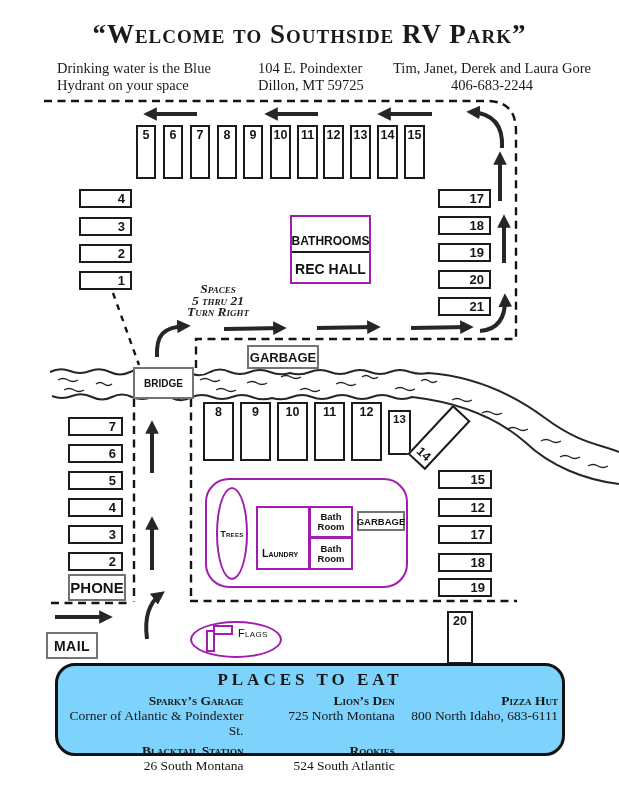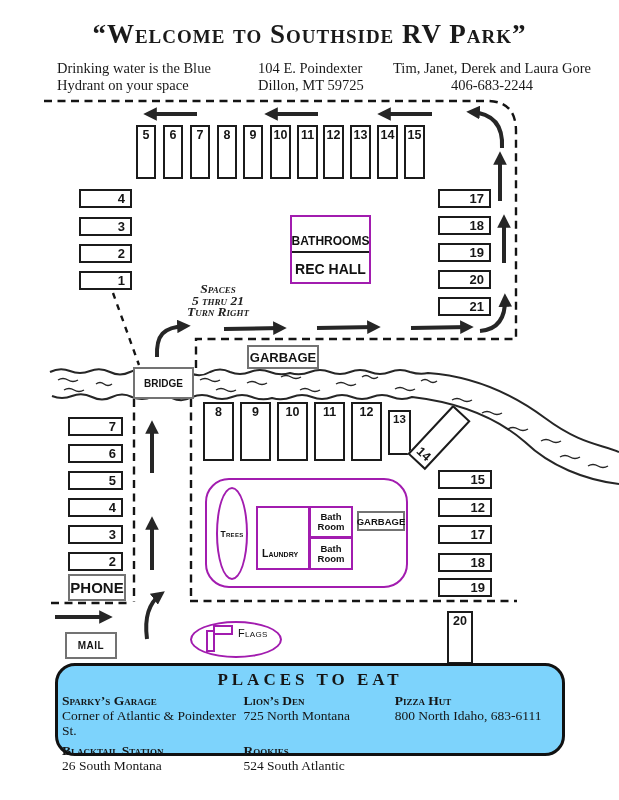--- a/index.html
+++ b/index.html
@@ -21,21 +21,21 @@
   .note{position:absolute;z-index:2;text-align:center;font-style:italic;font-weight:bold;
         font-variant:small-caps;font-size:13.5px;line-height:11.5px;color:#222;
         font-family:"Liberation Serif",serif;}
   .smallcaps{font-variant:small-caps;}
   .bld{position:absolute;z-index:2;box-sizing:border-box;border:2px solid #a21caf;background:#fff;}
   .eat{position:absolute;left:55px;top:663px;width:510px;height:93px;z-index:2;background:#7dd3fc;
        border:3px solid #111;border-radius:20px;box-sizing:border-box;padding-top:4px;}
   .eat .t{text-align:center;font-family:"Liberation Serif",serif;font-weight:bold;
           font-size:17px;letter-spacing:4px;color:#151515;}
   .eat .grid{display:grid;grid-template-columns:1.2fr 1fr 1.08fr;row-gap:5px;margin-top:3px;padding:0 4px;}
-  .eat .cell{text-align:left;font-family:"Liberation Serif",serif;line-height:15px;color:#151515;}
+  .eat .cell{text-align:right;font-family:"Liberation Serif",serif;line-height:15px;color:#151515;}
   .eat .nm{display:block;font-weight:bold;font-variant:small-caps;font-size:13.5px;}
   .eat .ad{display:block;font-size:13.5px;}
 </style>
 </head>
 <body>
 
 <div id="page">
 
   <div class="title serif">“Welcome to Southside RV Park”</div>
   <div class="hdr serif" style="left:57px;top:60px;">
@@ -180,21 +180,21 @@
     <span>Bath</span>
     <span>Room</span>
   </div>
   <div class="bld" style="left:309px;top:537px;width:44px;height:33px;display:flex;flex-direction:column;align-items:center;justify-content:center;font-weight:bold;font-size:9.5px;line-height:10px;">
     <span>Bath</span>
     <span>Room</span>
   </div>
   <div class="lbl" style="left:357px;top:511px;width:48px;height:20px;border-width:2.5px;font-size:9.5px;">GARBAGE</div>
 
   <div class="lbl" style="left:68px;top:574px;width:58px;height:27px;border-width:2.5px;font-size:15px;">PHONE</div>
-  <div class="lbl" style="left:65px;top:632px;width:52px;height:27px;border-width:2.5px;font-size:10px;letter-spacing:0.5px;">MAIL</div>
+  <div class="lbl" style="left:46px;top:632px;width:52px;height:27px;border-width:2.5px;font-size:14px;letter-spacing:0.5px;">MAIL</div>
 
   <div class="bld" style="left:190px;top:621px;width:92px;height:37px;border-radius:50%;"></div>
   <div class="bld" style="left:206px;top:630px;width:9px;height:22px;z-index:3;"></div>
   <div class="bld" style="left:213px;top:625px;width:20px;height:10px;z-index:3;"></div>
   <span class="abs smallcaps" style="left:238px;top:627px;z-index:3;font-weight:normal;font-size:11px;letter-spacing:0.3px;">Flags</span>
 
   <div class="eat">
     <div class="t">PLACES TO EAT</div>
     <div class="grid">
       <div class="cell">

